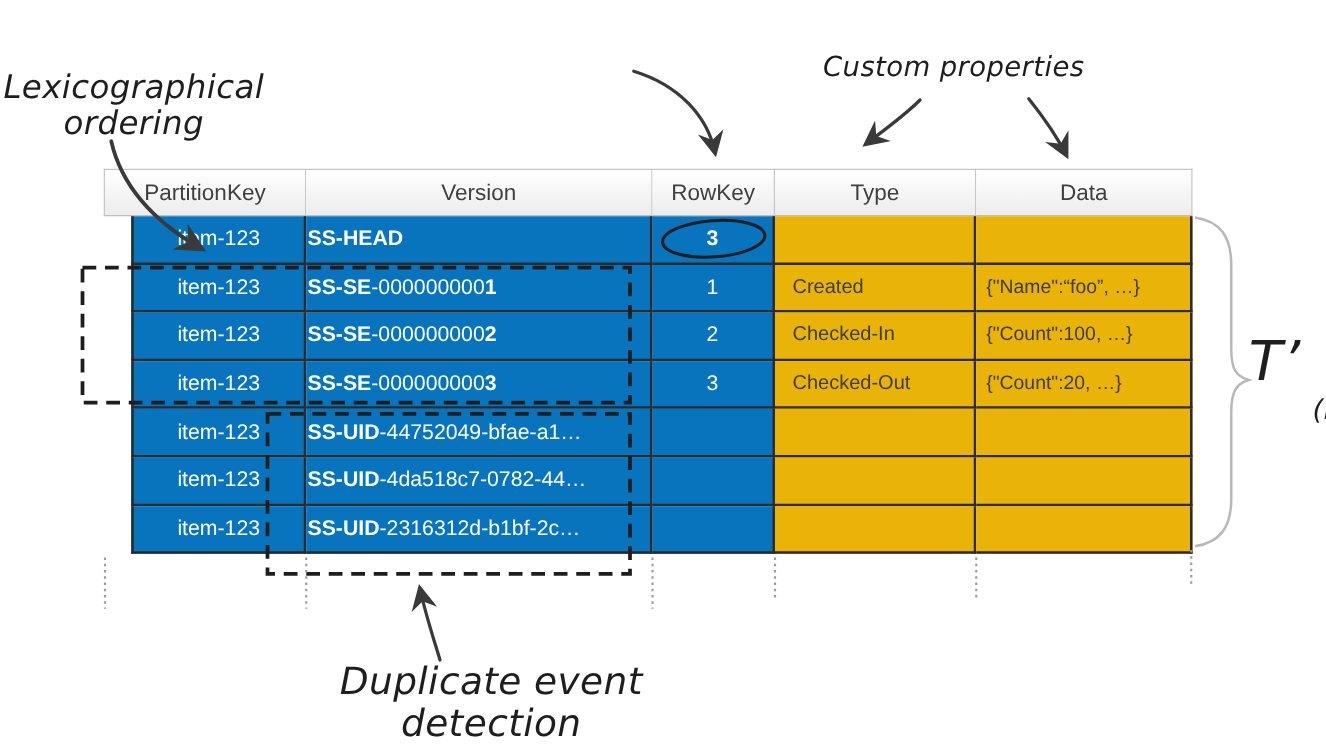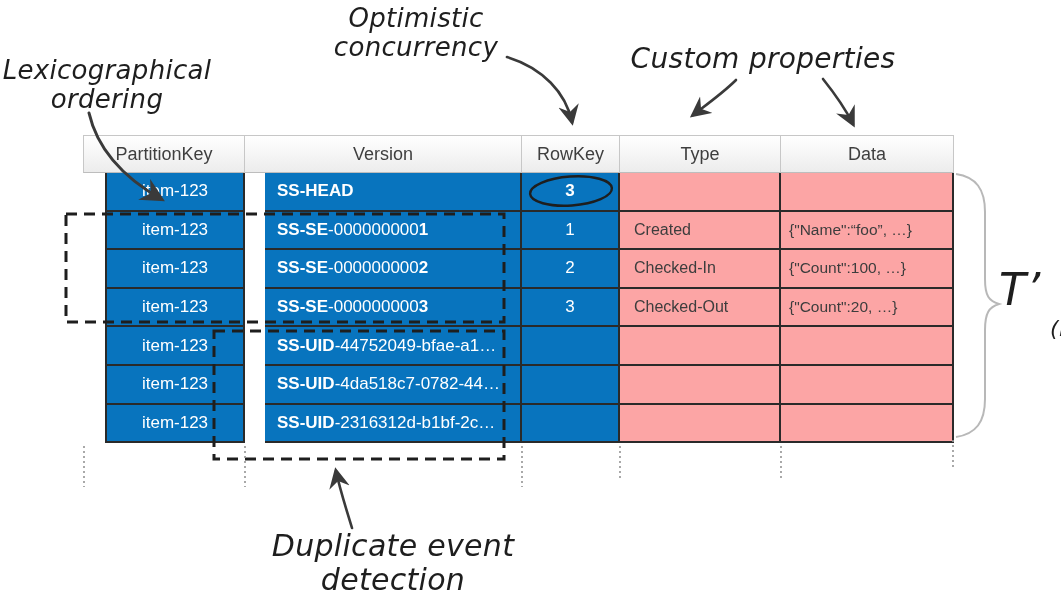--- a/index.html
+++ b/index.html
@@ -12,34 +12,34 @@
        grid-template-rows:38px repeat(7,38.6px);}
   .cell{box-sizing:border-box;display:flex;align-items:center;overflow:hidden;white-space:nowrap;
         border-right:2px solid var(--table-border,#2a2a2a);
         border-bottom:2px solid var(--table-border,#2a2a2a);}
   .cell.colstart{border-left:2px solid var(--table-border,#2a2a2a);}
   .hdr{background:linear-gradient(#ffffff,#ececec);
        border-top:1px solid #c7c7c7;border-right:1px solid #c7c7c7;border-bottom:1px solid #bdbdbd;
        color:var(--header-text,#3f3f3f);font-size:18px;justify-content:center;}
   .hdr.colstart{border-left:1px solid #c7c7c7;}
   .blue{background:var(--row-blue,#0874be);color:var(--cell-text-light,#fff);font-size:17px;}
-  .white{background:#fca5a5;color:var(--body-text,#3d3d3d);font-size:16px;}
+  .white{background:#eab308;color:var(--body-text,#3d3d3d);font-size:16px;}
   .pk{justify-content:center;margin-left:22px;}
-  .rk{padding-left:12px;margin-left:20px;}
+  .rk{padding-left:1px;}
   .ver{justify-content:center;}
   .type{padding-left:14px;}
   .data{padding-left:8px;font-size:15.5px;}
   .b{font-weight:bold;}
 
   
   .hand{position:absolute;color:var(--ink,#1e1e1e);font-family:"DejaVu Sans",sans-serif;
         font-style:italic;text-align:center;line-height:1.12;letter-spacing:.3px;}
   #ann-lex{left:0px;top:56px;width:214px;font-size:26px;text-align:center;}
   #ann-opt{left:318px;top:4px;width:196px;font-size:26px;}
-  #ann-custom{left:630px;top:43px;width:266px;font-size:28px;}
+  #ann-custom{left:630px;top:43px;width:266px;font-size:22px;}
   #ann-dup{left:200px;top:529px;width:386px;font-size:30px;}
   #ann-t{left:999px;top:265px;width:60px;font-size:44px;text-align:left;}
   #ann-batch{left:1050px;top:317px;width:68px;font-size:22px;}
 
   
   #overlay{position:absolute;left:0;top:0;width:1061px;height:597px;pointer-events:none;}
 </style>
 </head>
 <body>
 
@@ -121,24 +121,20 @@
       </div>
     <div class="cell blue ver"></div>
     <div class="cell white type"></div>
     <div class="cell white data"></div>
   </div>
 
   <div class="hand" id="ann-lex">
     <div>Lexicographical</div>
     <div>ordering</div>
   </div>
-  <div class="hand" id="ann-opt">
-    <div>Optimistic</div>
-    <div>concurrency</div>
-  </div>
   <div class="hand" id="ann-custom">Custom properties</div>
   <div class="hand" id="ann-dup">Duplicate event detection</div>
   <div class="hand" id="ann-t">T’</div>
   <div class="hand" id="ann-batch">(batch)</div>
 
   <svg id="overlay" viewBox="0 0 1061 597" xmlns="http://www.w3.org/2000/svg">
     <defs>
       <marker id="ah" markerWidth="10" markerHeight="10" refX="6.5" refY="4" orient="auto">
         <path d="M0,0 L8,4 L0,8 L2.6,4 Z" style="fill:var(--arrow-gray,#3a3a3a)"></path>
       </marker>

